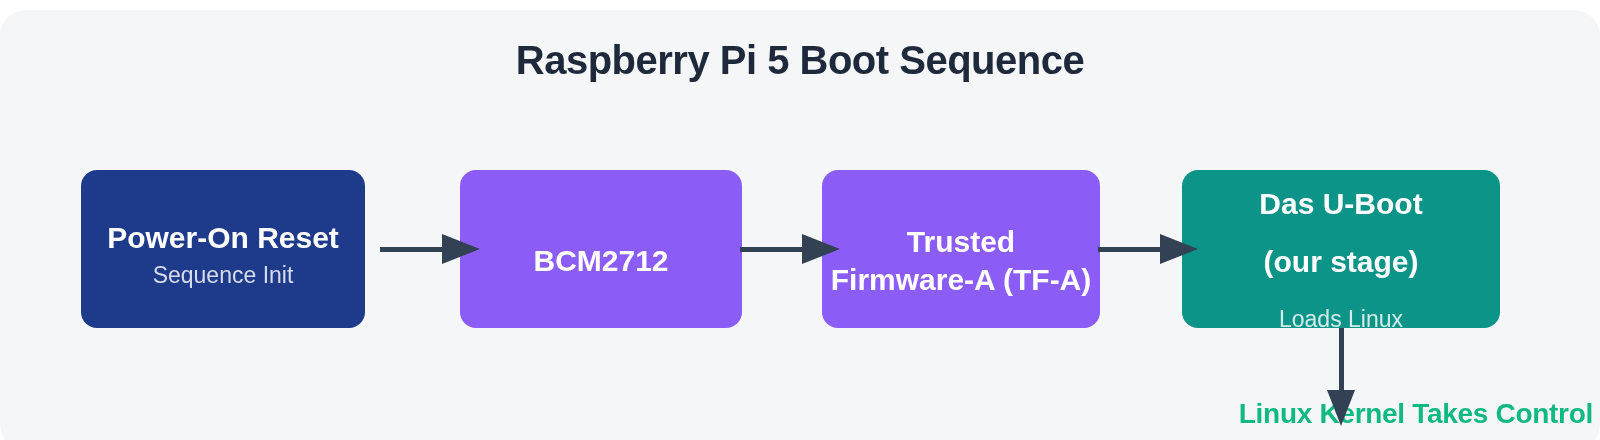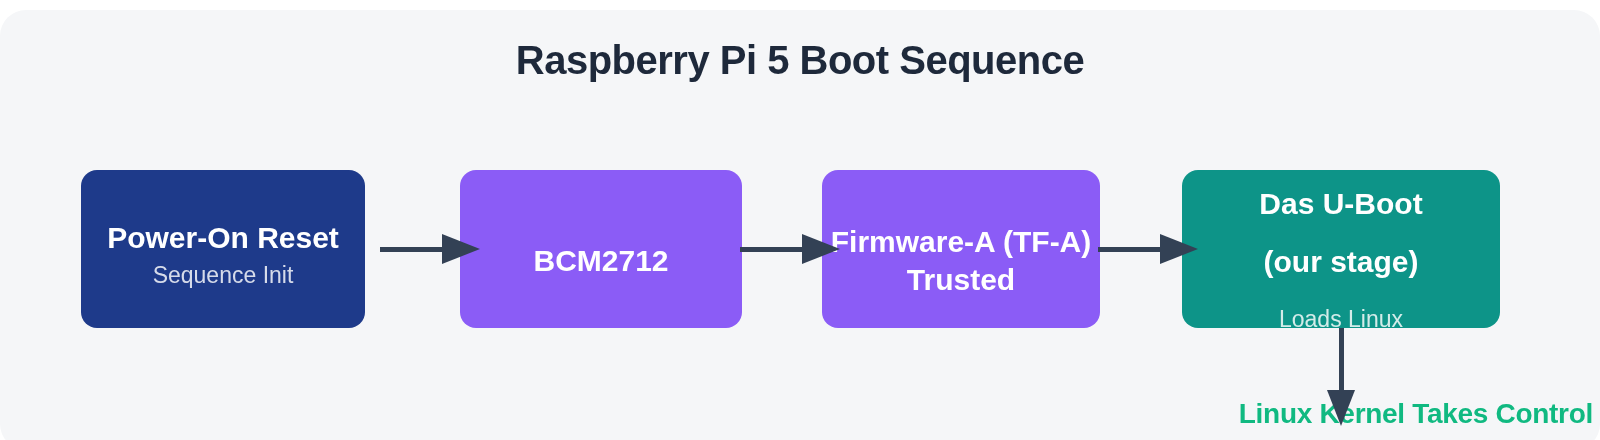--- a/index.html
+++ b/index.html
@@ -137,22 +137,22 @@
   <div class="node node-2">
     <div class="node-line">BCM2712</div>
   </div>
 
   <div class="arrow-h arrow-2">
     <div class="shaft"></div>
     <div class="head-right"></div>
   </div>
 
   <div class="node node-3">
+    <div class="node-line">Trusted</div>
     <div class="node-line">Firmware-A (TF-A)</div>
-    <div class="node-line">Trusted</div>
   </div>
 
   <div class="arrow-h arrow-3">
     <div class="shaft"></div>
     <div class="head-right"></div>
   </div>
 
   <div class="node node-4">
     <div class="node-line">Das U-Boot</div>
     <div class="node-line">(our stage)</div>

